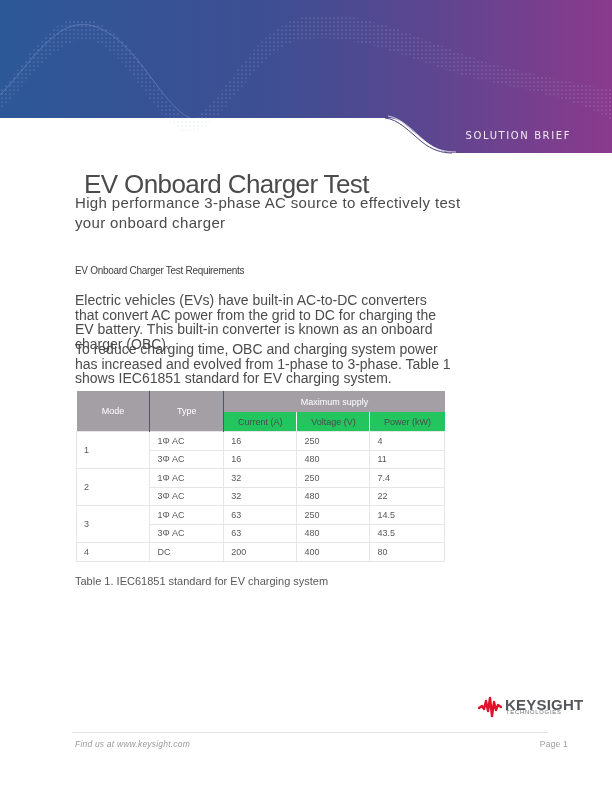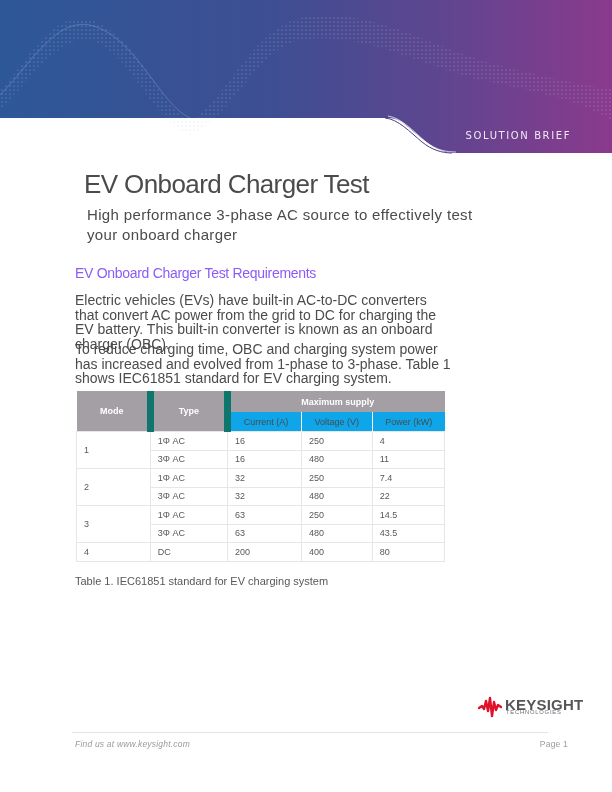--- a/index.html
+++ b/index.html
@@ -18,43 +18,43 @@
       font-family: "DejaVu Sans", sans-serif;
     }
     .title {
       position: absolute; left: 75px; top: 160px;
       font-size: 26px; color: #4b4b4d; letter-spacing: -0.6px;
       margin: 9px; font-weight: normal;
     }
     .subtitle {
       position: absolute; left: 75px; top: 193px; width: 400px;
       font-size: 15px; line-height: 20px; color: #4b4b4d; letter-spacing: 0.35px;
-      margin: 12px; font-weight: normal;
+      margin: 0; font-weight: normal;
     }
     .section-heading {
       position: absolute; left: 75px; top: 265px;
-      font-size: 14px; color: #8b5cf6; letter-spacing: -0.3px;
+      font-size: 10px; color: #404040; letter-spacing: -0.3px;
       margin: 0; font-weight: normal;
     }
     .para {
       position: absolute; left: 75px; width: 378px;
       font-size: 14px; line-height: 14.7px; color: #4b4b4d; margin: 0;
     }
     .p1 { top: 293px; }
     .p2 { top: 342px; }
     table.spec {
       position: absolute; left: 76px; top: 391px; width: 369px;
       border-collapse: collapse; font-size: 9px; color: #58585a;
     }
     table.spec th {
-      font-weight: bold; text-align: center; padding: 0;
+      font-weight: normal; text-align: center; padding: 0;
     }
-    table.spec th.dark { background: #a39fa5; color: #ffffff; height: 21px; border-right: 7px solid #0f766e; }
+    table.spec th.dark { background: #a39fa5; color: #ffffff; height: 21px; border-right: 1px solid #0f766e; }
     table.spec th.dark:last-child { border-right: none; }
-    table.spec th.light { background: #0ea5e9; color: #4b4b4d; height: 19px; border-right: 1px solid #ffffff; font-weight: normal; }
+    table.spec th.light { background: #22c55e; color: #4b4b4d; height: 19px; border-right: 1px solid #ffffff; font-weight: normal; }
     table.spec th.light:last-child { border-right: none; }
     table.spec td {
       height: 17.5px; padding: 0 4px 0 7px; border: 1px solid #e6e6e6; font-size: 9px;
       vertical-align: middle;
     }
     .col-mode { width: 74px; }
     .col-type { width: 74px; }
     .col-cur  { width: 73px; }
     .col-volt { width: 73px; }
     .col-pow  { width: 75px; }

